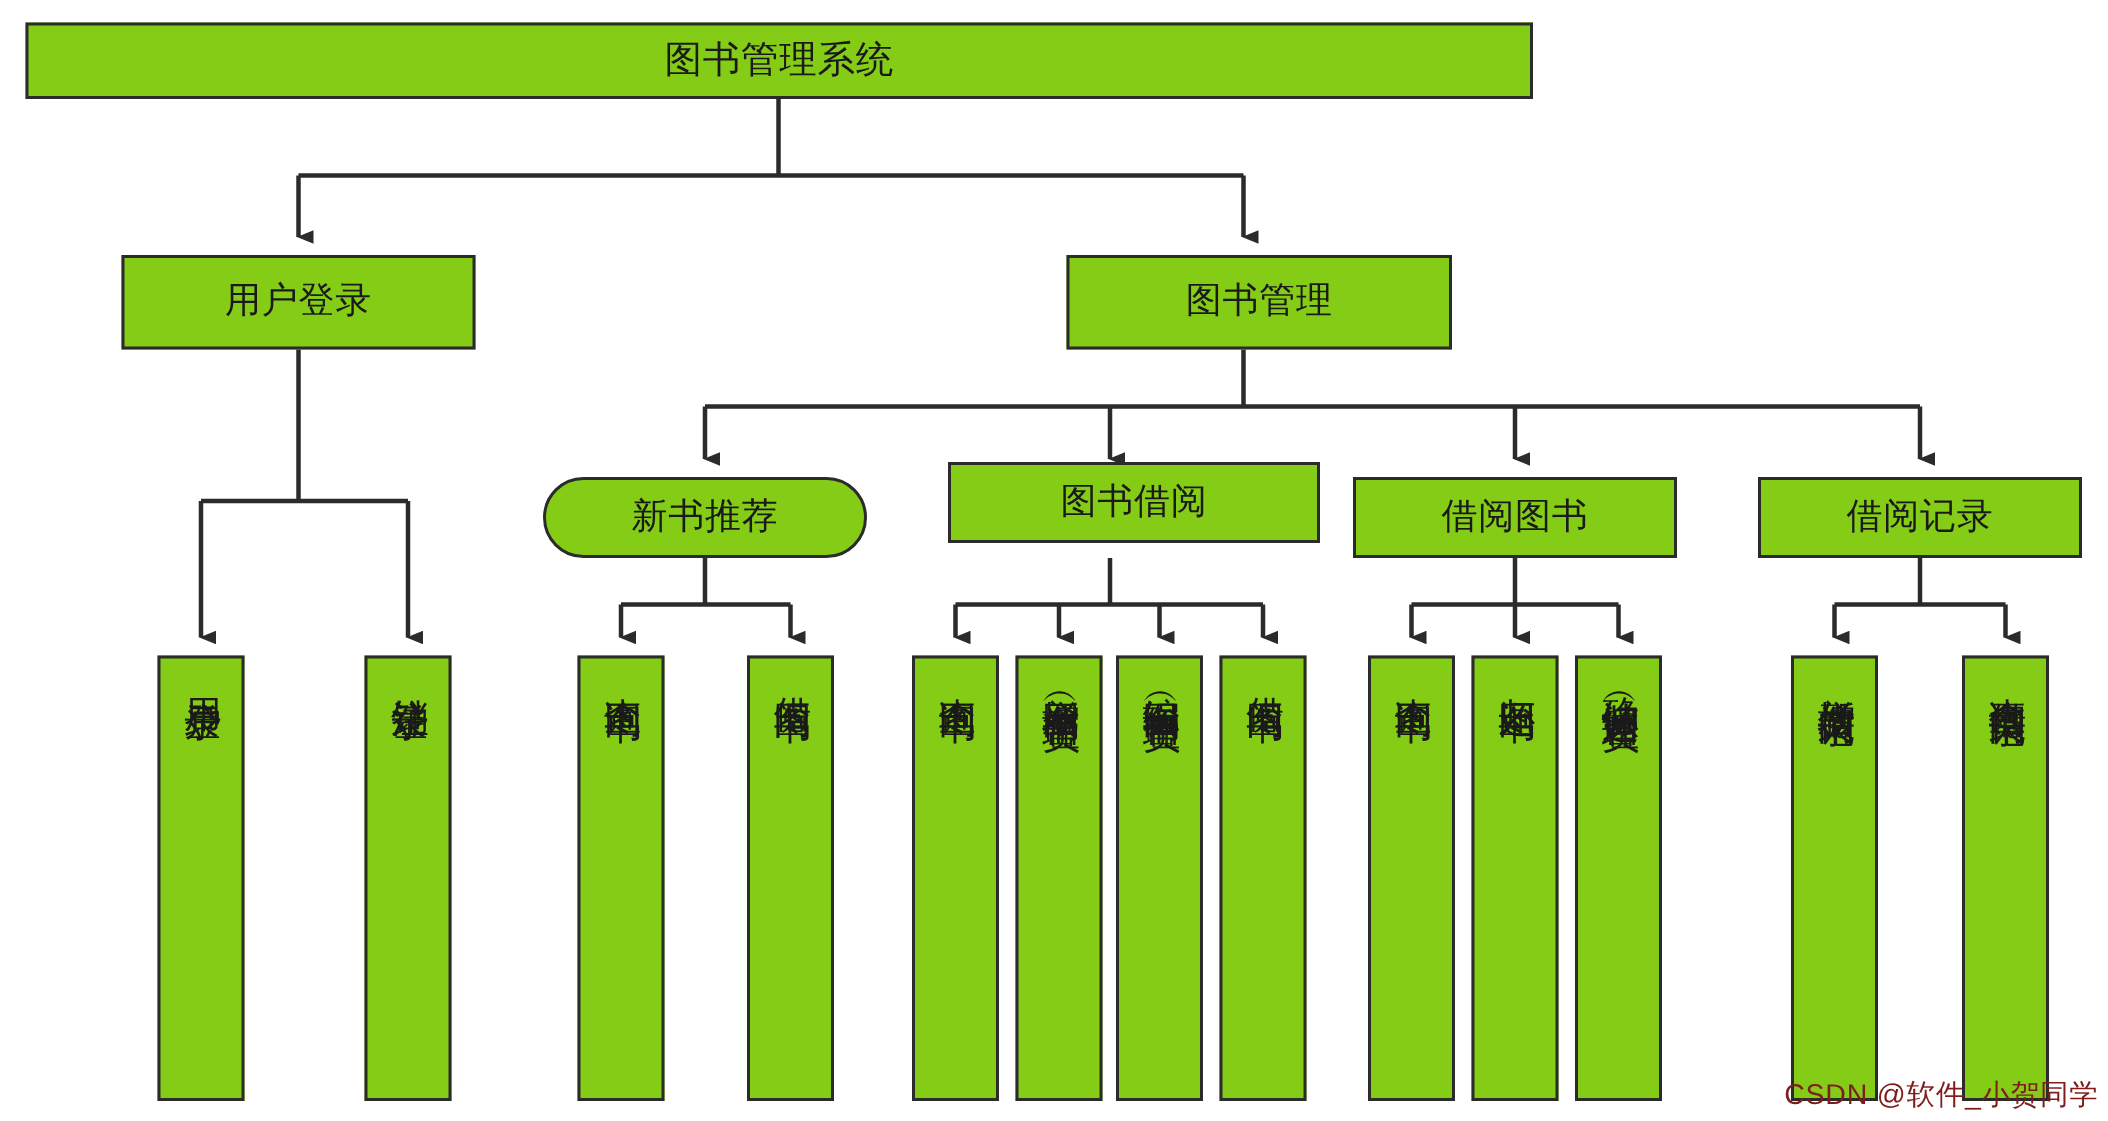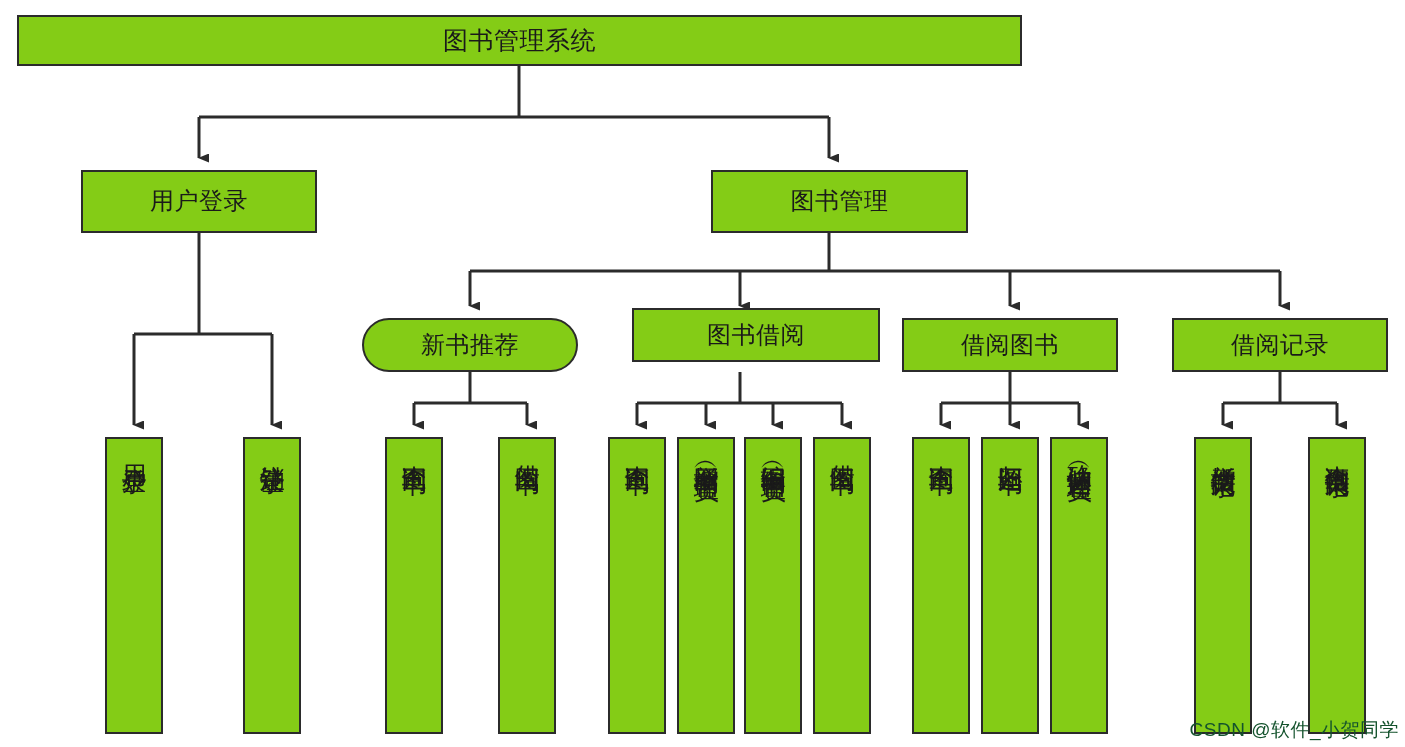--- a/index.html
+++ b/index.html
@@ -60,21 +60,21 @@
     font-size: 25px;
     line-height: 1.02;
     letter-spacing: 2px;
     white-space: nowrap;
   }
   .watermark {
     position: absolute;
     right: 6px;
     bottom: 4px;
     font-size: 19px;
-    color: #14532d;
+    color: #7f1d1d;
     letter-spacing: 0.5px;
     z-index: 5;
     white-space: nowrap;
   }
 </style>
 </head>
 <body>
 
 <div id="diagram-root">
 

